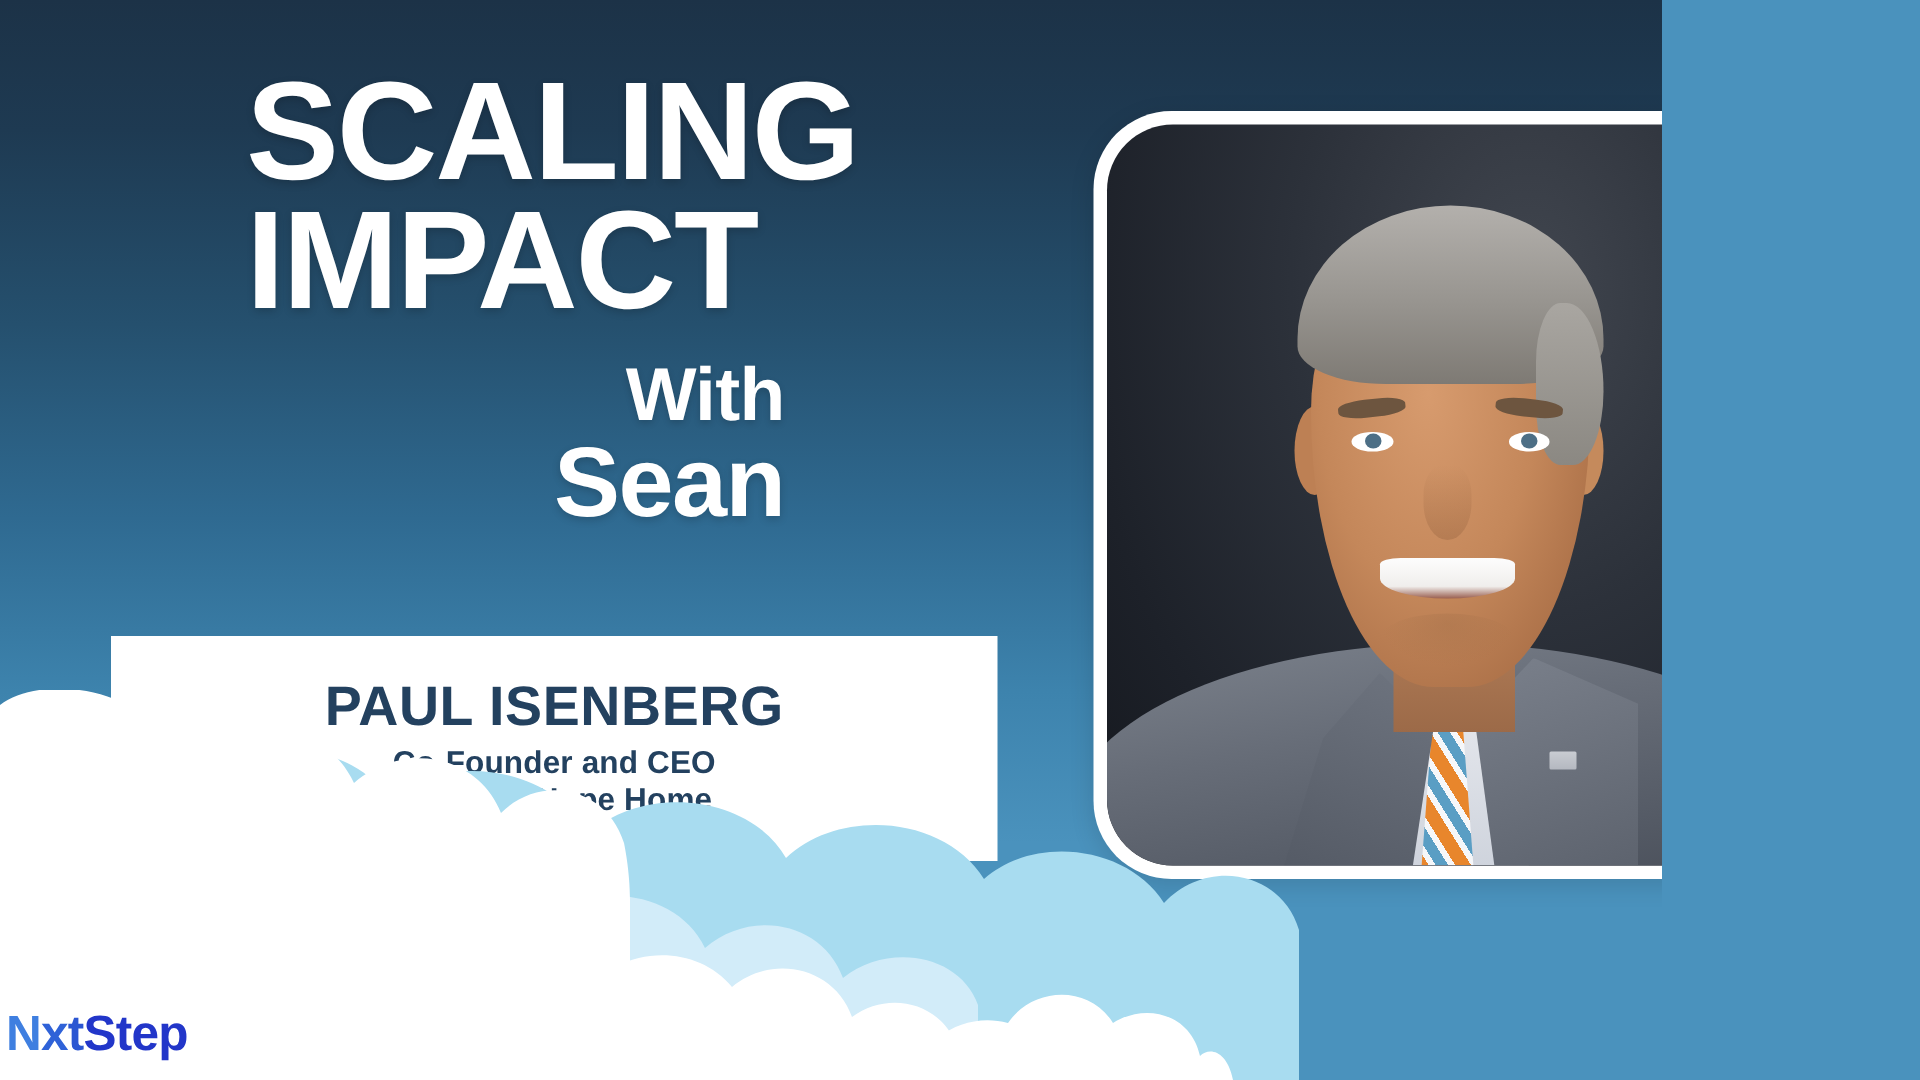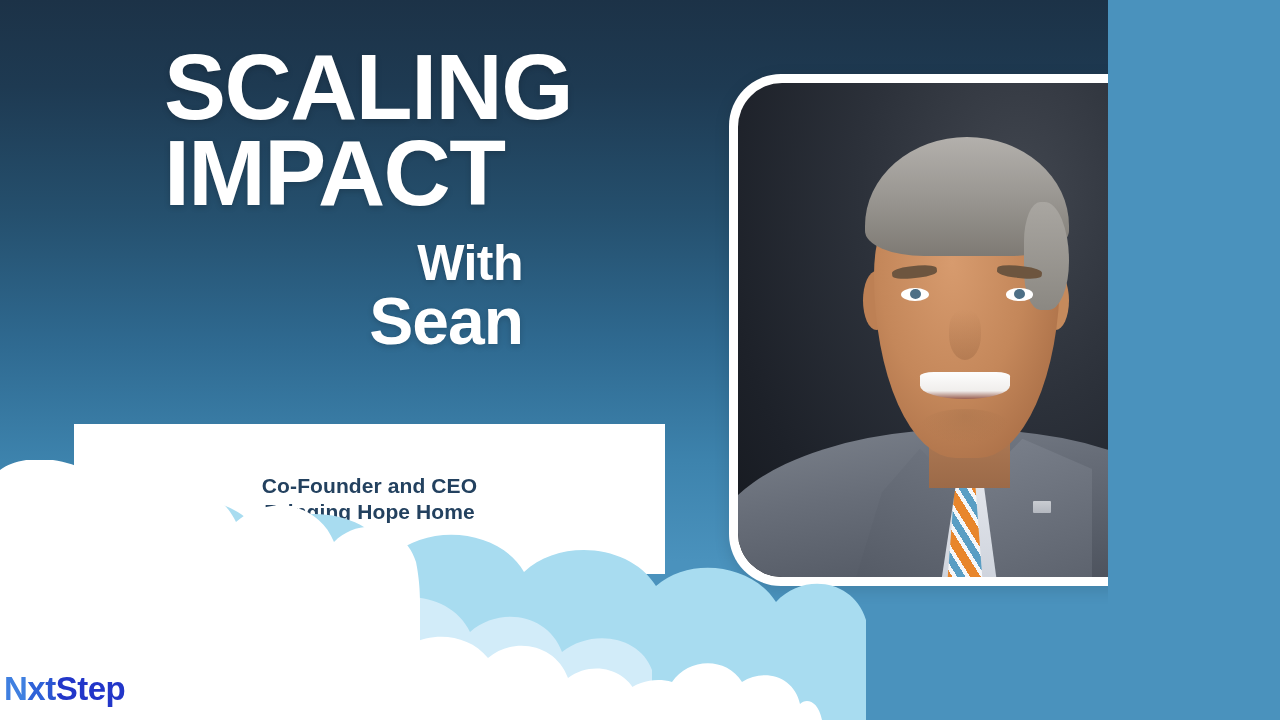--- a/index.html
+++ b/index.html
@@ -247,20 +247,21 @@
     <div class="title-line">SCALING</div>
     <div class="title-line">IMPACT</div>
   </div>
 
   <div class="host-block">
     <div class="host-with">With</div>
     <div class="host-name">Sean</div>
   </div>
 
   <div class="guest-card">
+    <div class="guest-name">PAUL ISENBERG</div>
     <div class="guest-role">Co-Founder and CEO</div>
     <div class="guest-org">Bringing Hope Home</div>
   </div>
 
   <div class="photo-frame">
     <div class="photo-inner" aria-label="Paul Isenberg headshot">
       <div class="pt-shoulders"></div>
       <div class="pt-shirt"></div>
       <div class="pt-tie"></div>
       <div class="pt-tie-knot"></div>

